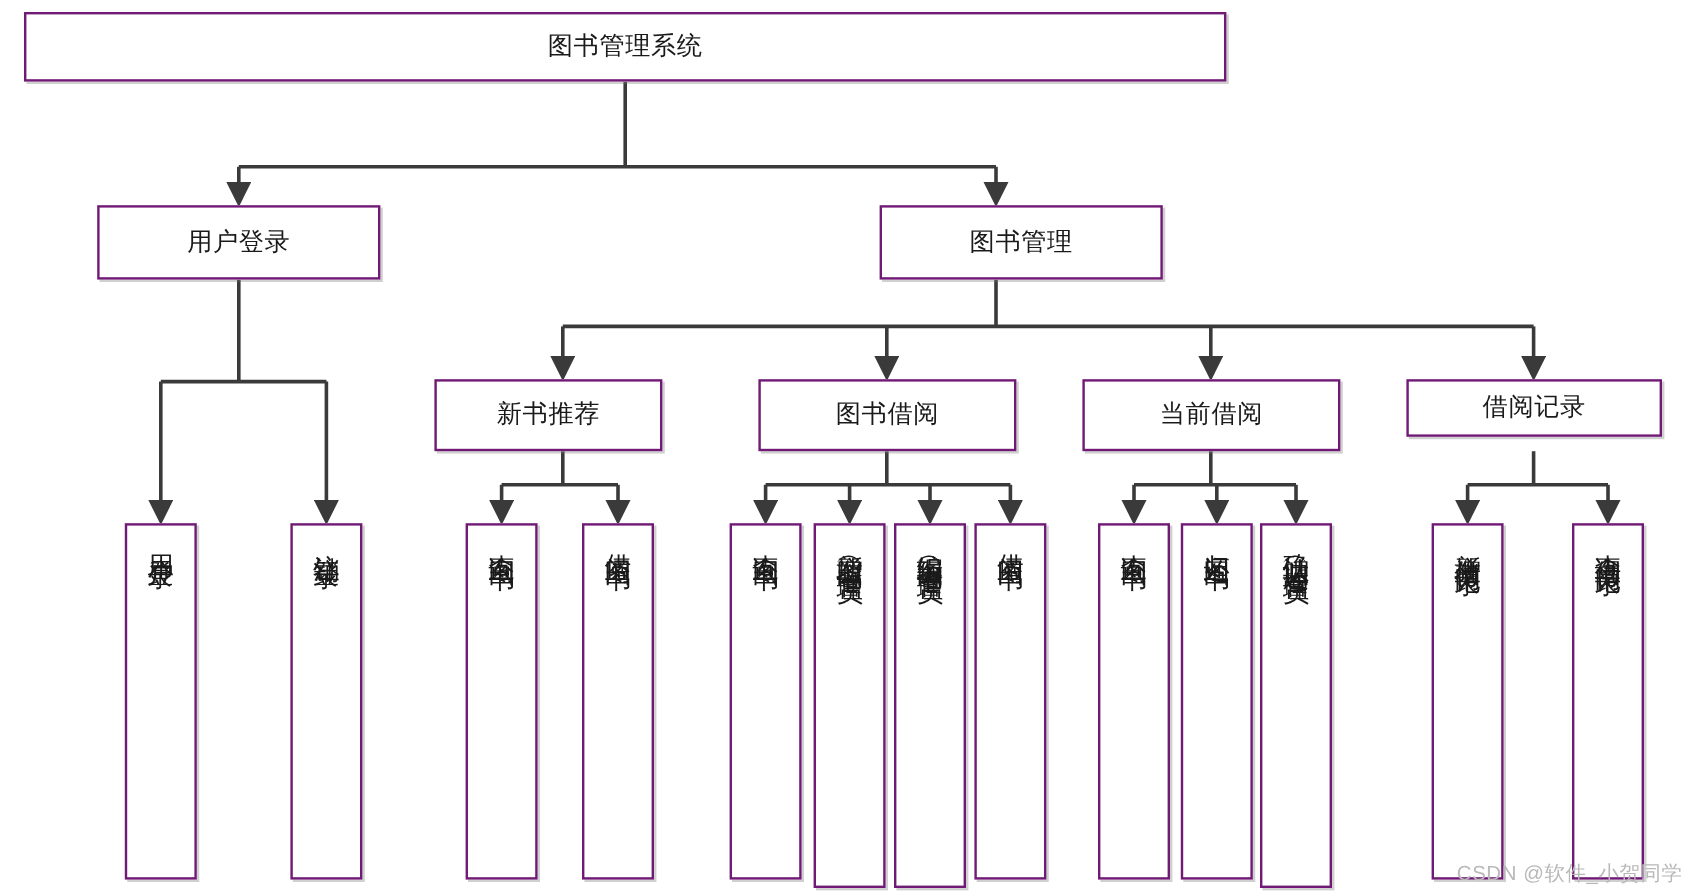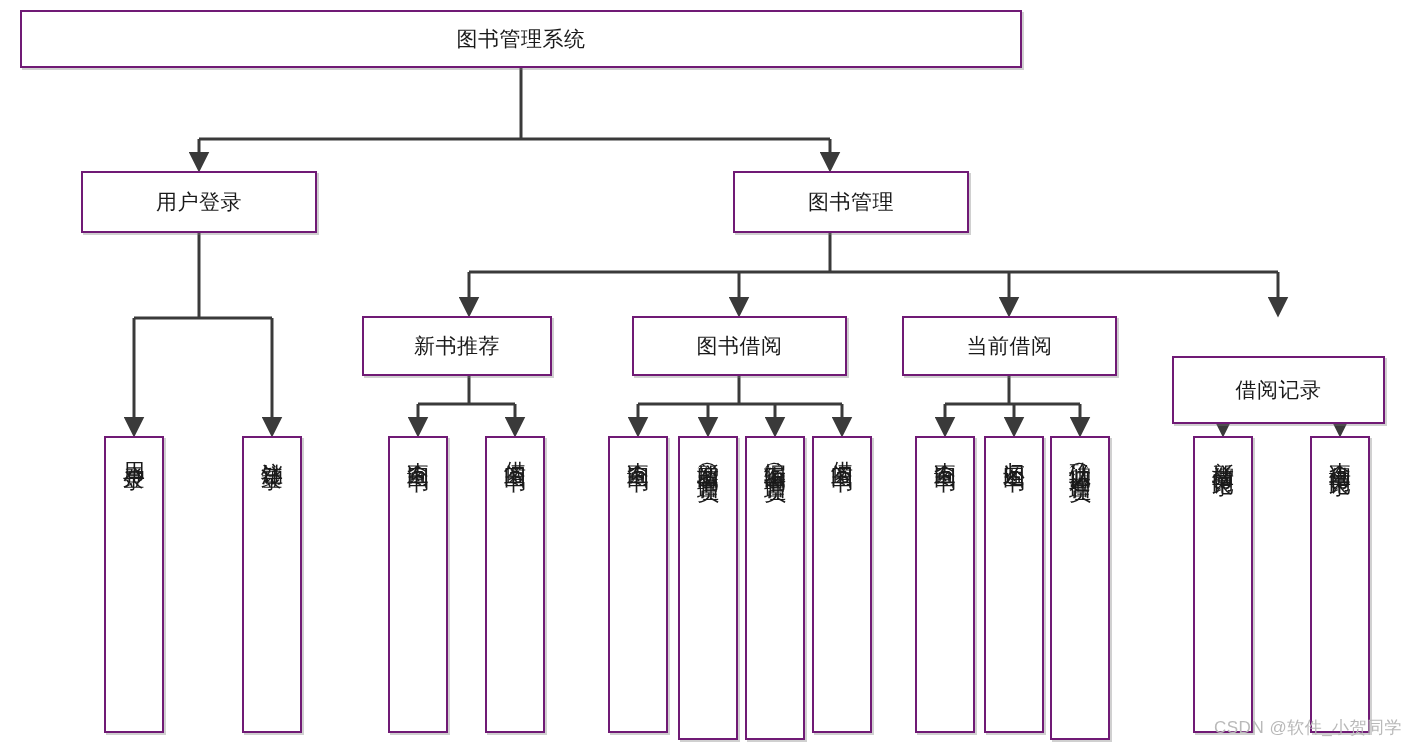--- a/index.html
+++ b/index.html
@@ -149,21 +149,21 @@
 
   <div class="node horiz" style="left:362px; top:316px; width:190px; height:60px;">
     <span class="label">新书推荐</span>
   </div>
   <div class="node horiz" style="left:632px; top:316px; width:215px; height:60px;">
     <span class="label">图书借阅</span>
   </div>
   <div class="node horiz" style="left:902px; top:316px; width:215px; height:60px;">
     <span class="label">当前借阅</span>
   </div>
-  <div class="node horiz" style="left:1172px; top:316px; width:213px; height:68px;margin-top:40px;">
+  <div class="node horiz" style="left:1172px; top:316px; width:213px; height:48px;">
     <span class="label">借阅记录</span>
   </div>
 
   <div class="node vert" style="left:104px; top:436px; width:60px; height:297px;">
     <span class="label">用户登录</span>
   </div>
   <div class="node vert" style="left:242px; top:436px; width:60px; height:297px;">
     <span class="label">注销登录</span>
   </div>
   <div class="node vert" style="left:388px; top:436px; width:60px; height:297px;">

